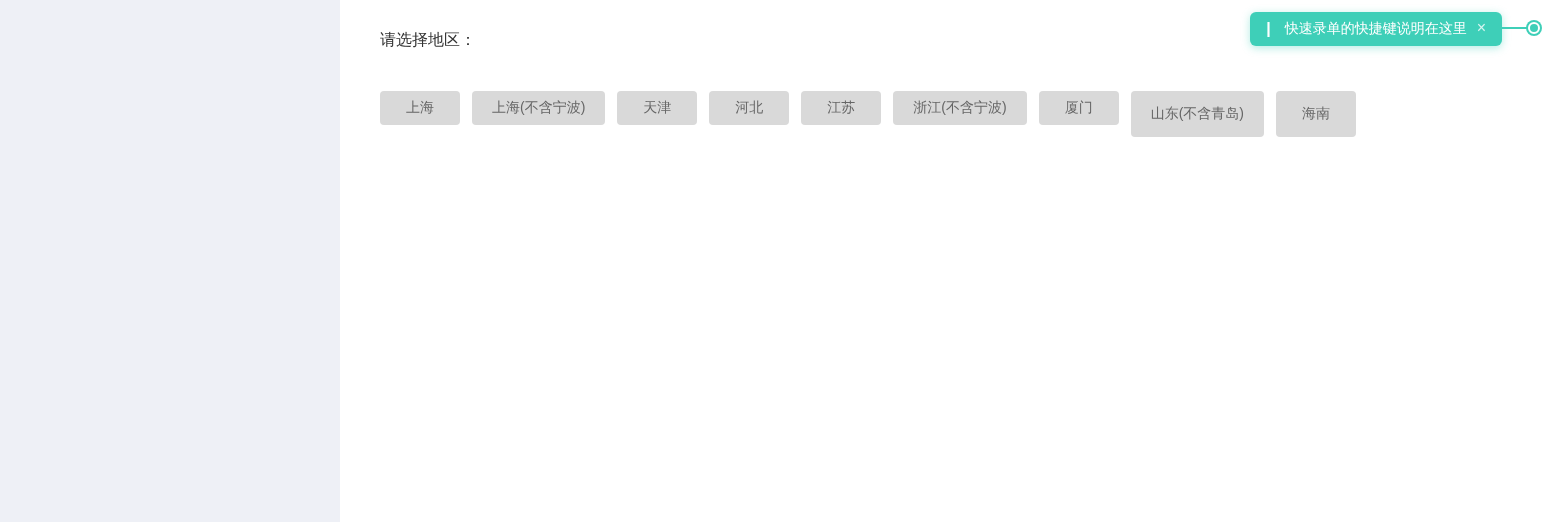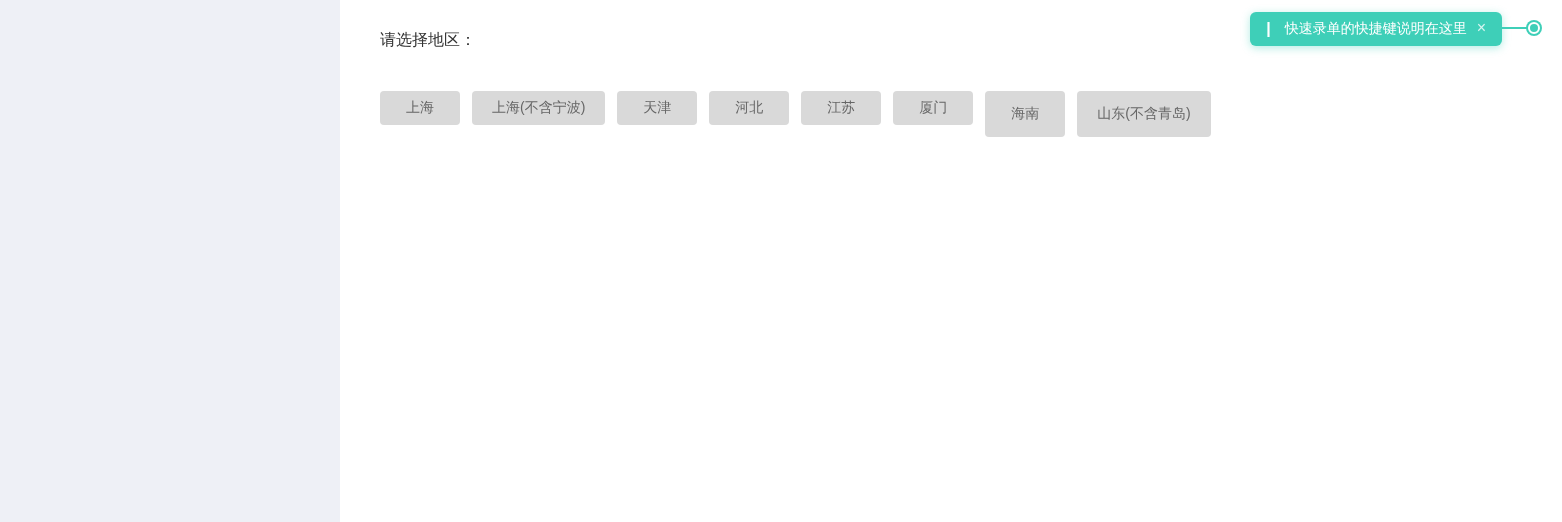--- a/index.html
+++ b/index.html
@@ -138,26 +138,27 @@
   <div class="page-title">请选择地区：</div>
 
   <div class="region-buttons">
 
     <div class="row-1">
       <button class="region-btn">上海</button>
       <button class="region-btn">上海(不含宁波)</button>
       <button class="region-btn">天津</button>
       <button class="region-btn">河北</button>
       <button class="region-btn">江苏</button>
+      <button class="region-btn">浙江(不含宁波)</button>
       <button class="region-btn">厦门</button>
     </div>
 
     <div class="row-2">
+      <button class="region-btn">山东(不含青岛)</button>
       <button class="region-btn">海南</button>
-      <button class="region-btn">山东(不含青岛)</button>
     </div>
   </div>
 </div>
 
 <div class="tooltip-banner">
   <span>快速录单的快捷键说明在这里</span>
   <span class="tooltip-close">×</span>
 </div>
 
 <div class="tooltip-line"></div>

